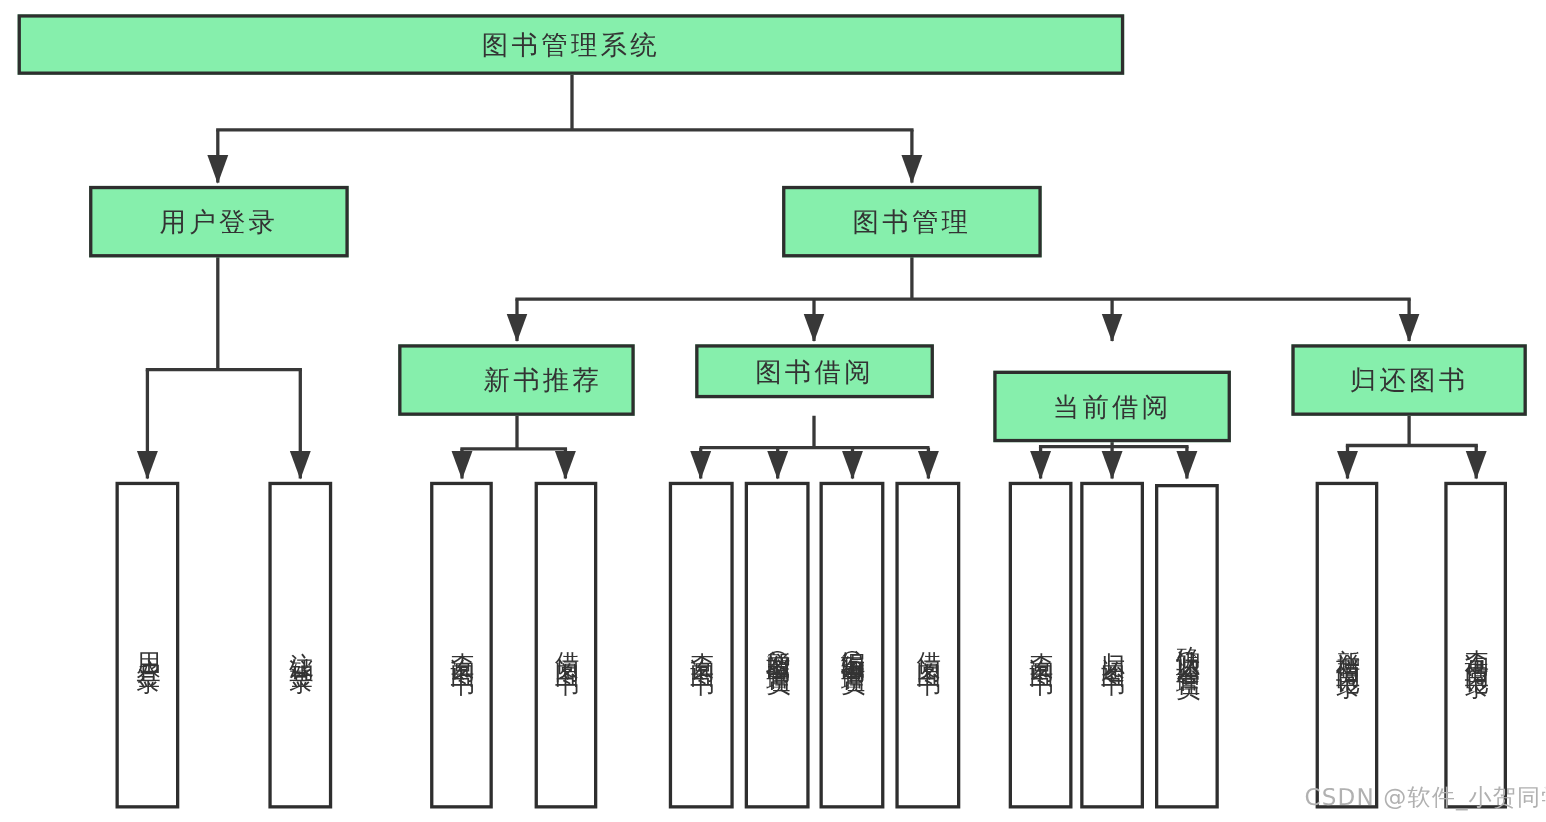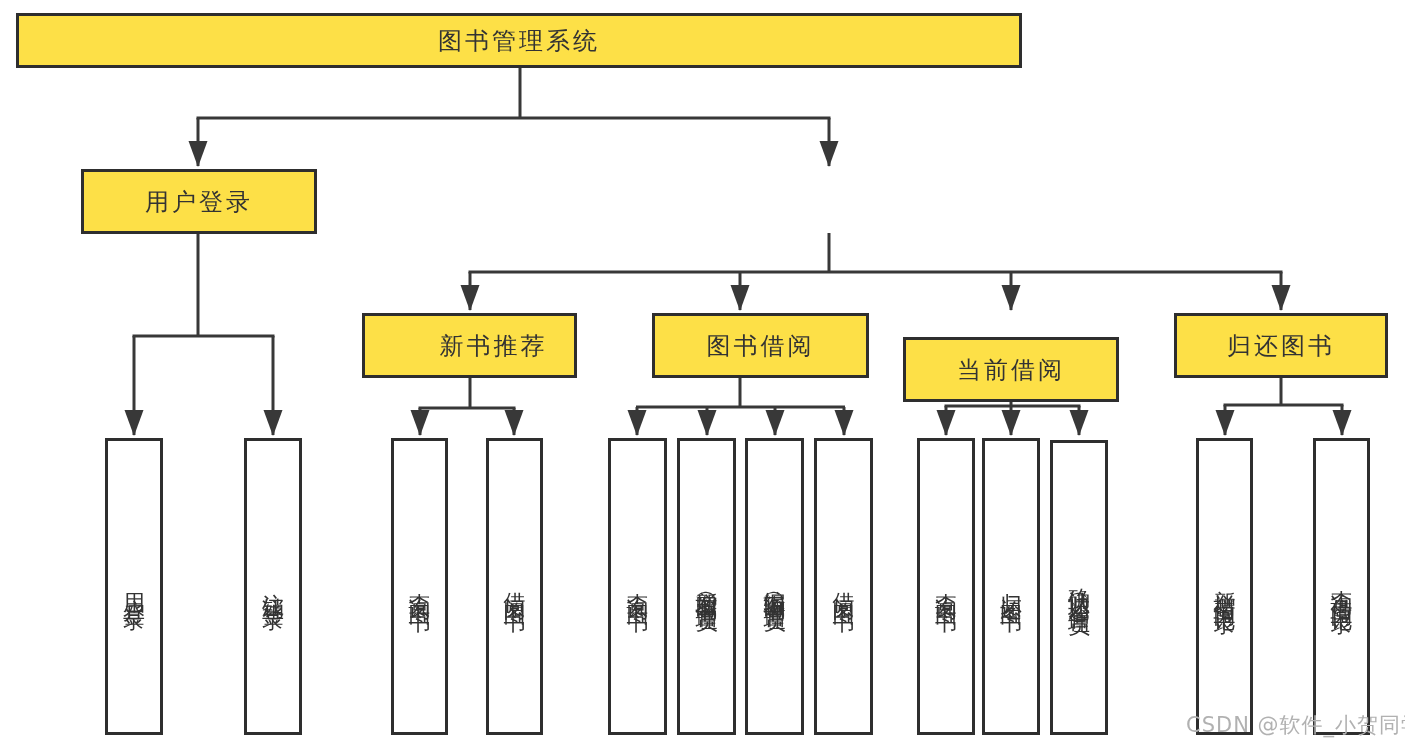--- a/index.html
+++ b/index.html
@@ -18,21 +18,21 @@
   }
   .ln {
     stroke: #383838;
     stroke-width: 3;
     fill: none;
   }
   .arr { marker-end: url(#arw); }
   .node {
     position: absolute;
     box-sizing: border-box;
-    background: #fde047;
+    background: #86efac;
     border: 3px solid #2e2e2e;
     display: flex;
     align-items: center;
     justify-content: center;
     color: #333333;
     font-size: 24px;
     letter-spacing: 3px;
     text-align: left;
     white-space: nowrap;
   }
@@ -103,23 +103,24 @@
     <line class="arr ln" x1="1079" y1="406" x2="1079" y2="435"></line>
 
     <path class="ln" d="M1281,378 L1281,405 M1223.5,405 L1343.5,405"></path>
     <line class="arr ln" x1="1225" y1="405" x2="1225" y2="435"></line>
     <line class="arr ln" x1="1342" y1="405" x2="1342" y2="435"></line>
   </svg>
 
   <div class="node" style="left:16px; top:13px; width:1006px; height:55px;">图书管理系统</div>
 
   <div class="node" style="left:81px; top:169px; width:236px; height:65px;">用户登录</div>
+  <div class="node" style="left:711px; top:169px; width:236px; height:65px;">图书管理</div>
 
   <div class="node" style="left:362px; top:313px; width:215px; height:65px;padding-left:48px;">新书推荐</div>
-  <div class="node" style="left:652px; top:313px; width:217px; height:65px;">图书借阅</div>
+  <div class="node" style="left:632px; top:313px; width:217px; height:49px;">图书借阅</div>
   <div class="node" style="left:903px; top:313px; width:216px; height:65px;margin-top:24px;">当前借阅</div>
   <div class="node" style="left:1174px; top:313px; width:214px; height:65px;">归还图书</div>
 
   <div class="leaf" style="left:105px; top:438px; width:58px; height:297px;">用户登录</div>
   <div class="leaf" style="left:244px; top:438px; width:58px; height:297px;">注销登录</div>
 
   <div class="leaf" style="left:391px; top:438px; width:57px; height:297px;">查询图书</div>
   <div class="leaf" style="left:486px; top:438px; width:57px; height:297px;">借阅图书</div>
 
   <div class="leaf" style="left:608px; top:438px; width:59px; height:297px;">查询图书</div>

